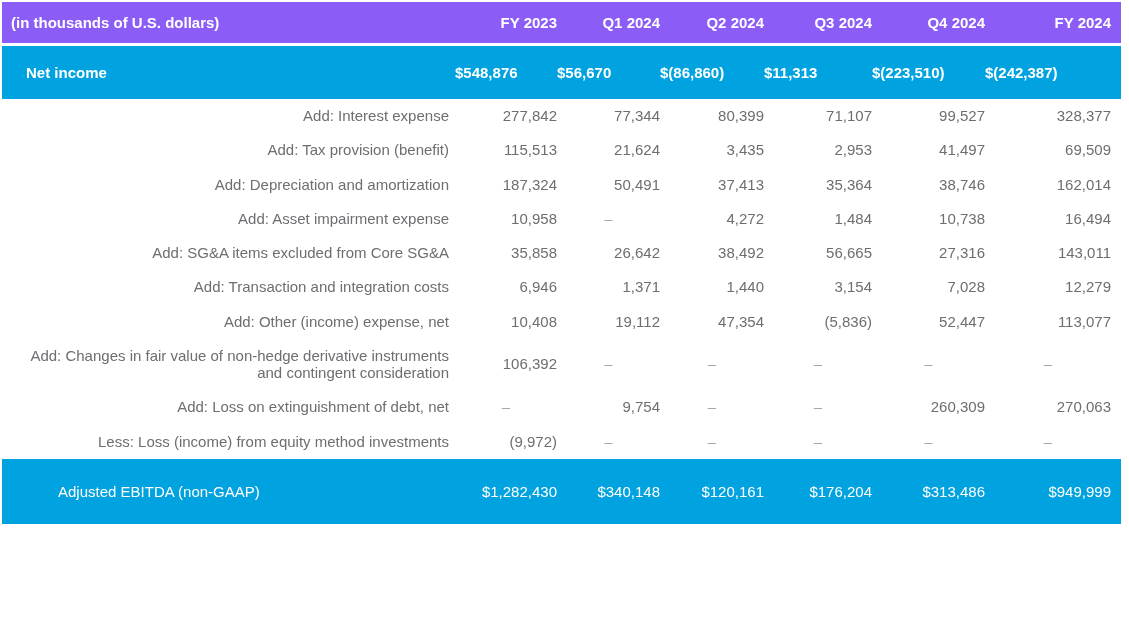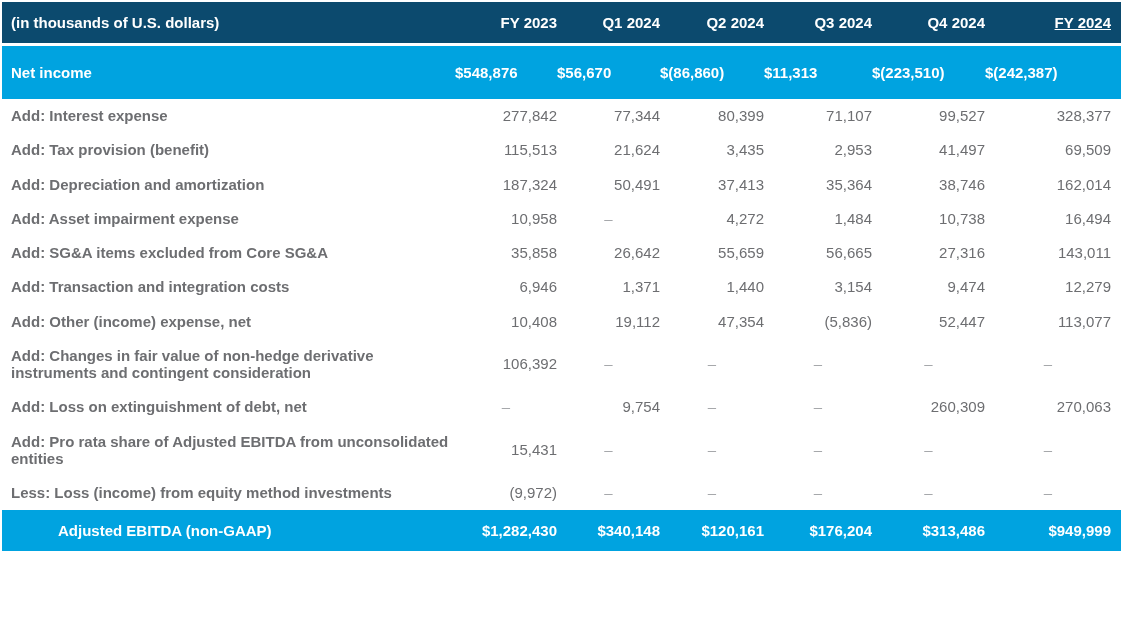--- a/index.html
+++ b/index.html
@@ -14,45 +14,45 @@
   col.c-fy23{width:102px;}
   col.c-q1{width:103px;}
   col.c-q2{width:104px;}
   col.c-q3{width:108px;}
   col.c-q4{width:113px;}
   col.c-fy24{width:136px;}
 
   td,th{font-size:15px;vertical-align:middle;padding:0;}
 
   tr.header-row th{
-    background:#0c4a6e;color:#ffffff;font-weight:700;
+    background:#8b5cf6;color:#ffffff;font-weight:700;
     padding:12px 0 12px 0;border-bottom:3px solid #ffffff;
     text-align:right;white-space:nowrap;margin-left:8px;
   }
   tr.header-row th.label{text-align:left;padding-left:9px;}
-  tr.header-row th.last{padding-right:10px;text-decoration:underline;}
+  tr.header-row th.last{padding-right:10px;}
 
   tr.net-income-row td{
     background:#00a3e0;color:#ffffff;font-weight:700;
     padding:18px 0;text-align:left;white-space:nowrap;
   }
-  tr.net-income-row td.label{text-align:left;padding-left:9px;}
+  tr.net-income-row td.label{text-align:left;padding-left:24px;}
   tr.net-income-row td.last{padding-right:18px;}
 
   tr.body-row td{
     color:#6d6e71;padding:8px 0 9px 0;text-align:right;
     line-height:1.15;white-space:nowrap;
   }
-  tr.body-row td.label{text-align:left;padding-left:9px;padding-right:6px;white-space:normal;font-weight:bold;}
+  tr.body-row td.label{text-align:right;padding-left:9px;padding-right:6px;white-space:normal;}
   tr.body-row td.last{padding-right:10px;}
   tr.body-row td.dash{text-align:center;color:#a6a8ab;}
 
   tr.total-row td{
-    background:#00a3e0;color:#ffffff;font-weight:700;
-    padding:12px 0;text-align:right;white-space:nowrap;
+    background:#00a3e0;color:#ffffff;font-weight:400;
+    padding:24px 0;text-align:right;white-space:nowrap;
   }
   tr.total-row td.label{text-align:left;padding-left:56px;}
   tr.total-row td.last{padding-right:10px;}
 </style>
 </head>
 <body>
 
 <div class="table-wrap">
   <table>
     <colgroup>
@@ -119,32 +119,32 @@
     <td class="dash">–</td>
     <td>4,272</td>
     <td>1,484</td>
     <td>10,738</td>
     <td class="last">16,494</td>
   </tr>
         <tr class="body-row">
     <td class="label">Add: SG&amp;A items excluded from Core SG&amp;A</td>
     <td>35,858</td>
     <td>26,642</td>
-    <td>55,659</td>
+    <td>38,492</td>
     <td>56,665</td>
     <td>27,316</td>
     <td class="last">143,011</td>
   </tr>
         <tr class="body-row">
     <td class="label">Add: Transaction and integration costs</td>
     <td>6,946</td>
     <td>1,371</td>
     <td>1,440</td>
     <td>3,154</td>
-    <td>9,474</td>
+    <td>7,028</td>
     <td class="last">12,279</td>
   </tr>
         <tr class="body-row">
     <td class="label">Add: Other (income) expense, net</td>
     <td>10,408</td>
     <td>19,112</td>
     <td>47,354</td>
     <td>(5,836)</td>
     <td>52,447</td>
     <td class="last">113,077</td>
@@ -161,29 +161,20 @@
         <tr class="body-row">
     <td class="label">Add: Loss on extinguishment of debt, net</td>
     <td class="dash">–</td>
     <td>9,754</td>
     <td class="dash">–</td>
     <td class="dash">–</td>
     <td>260,309</td>
     <td class="last">270,063</td>
   </tr>
         <tr class="body-row">
-    <td class="label">Add: Pro rata share of Adjusted EBITDA from unconsolidated entities</td>
-    <td>15,431</td>
-    <td class="dash">–</td>
-    <td class="dash">–</td>
-    <td class="dash">–</td>
-    <td class="dash">–</td>
-    <td class="last dash">–</td>
-  </tr>
-        <tr class="body-row">
     <td class="label">Less: Loss (income) from equity method investments</td>
     <td>(9,972)</td>
     <td class="dash">–</td>
     <td class="dash">–</td>
     <td class="dash">–</td>
     <td class="dash">–</td>
     <td class="last dash">–</td>
   </tr>
       </tbody>
     <tfoot>

